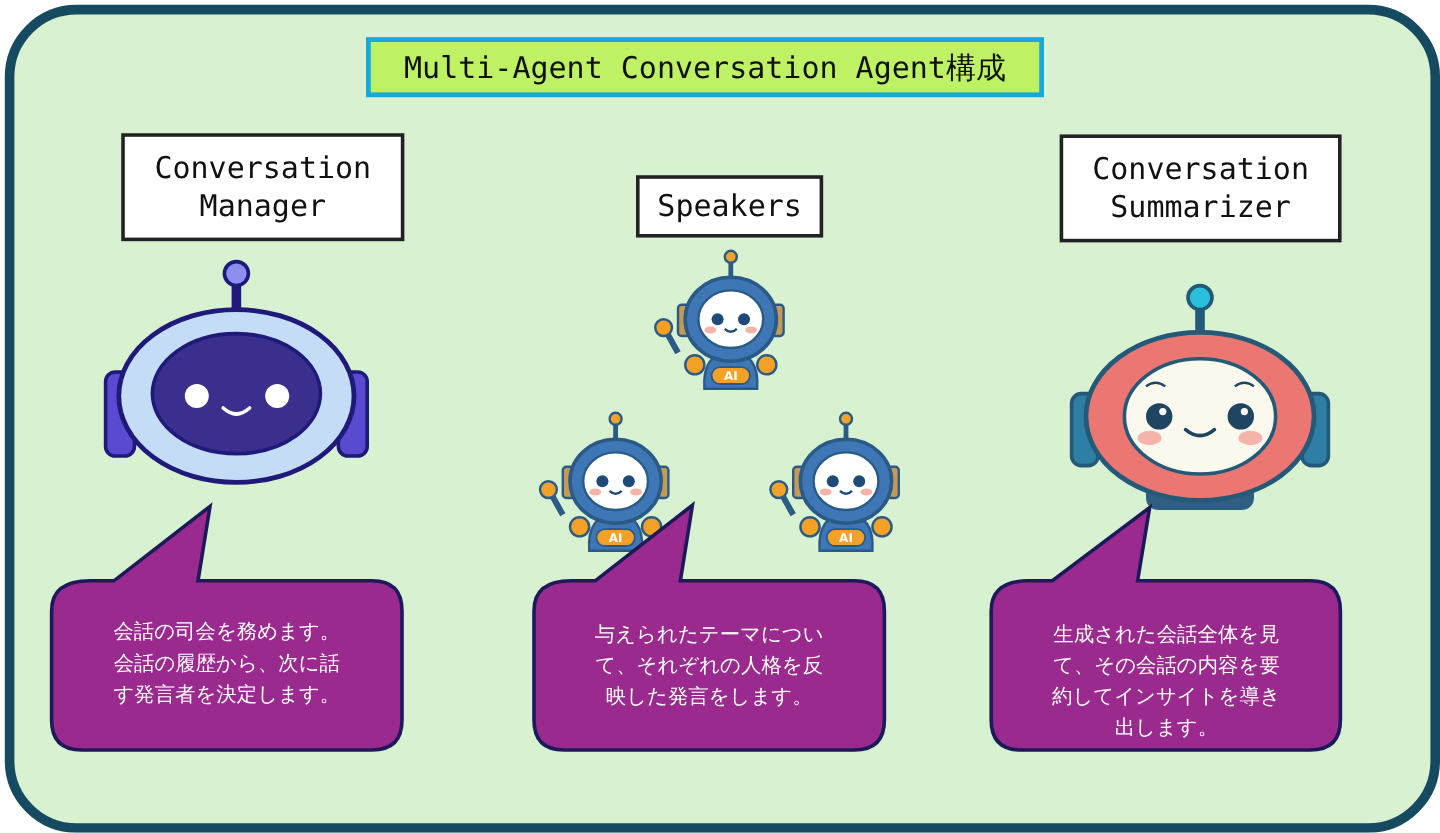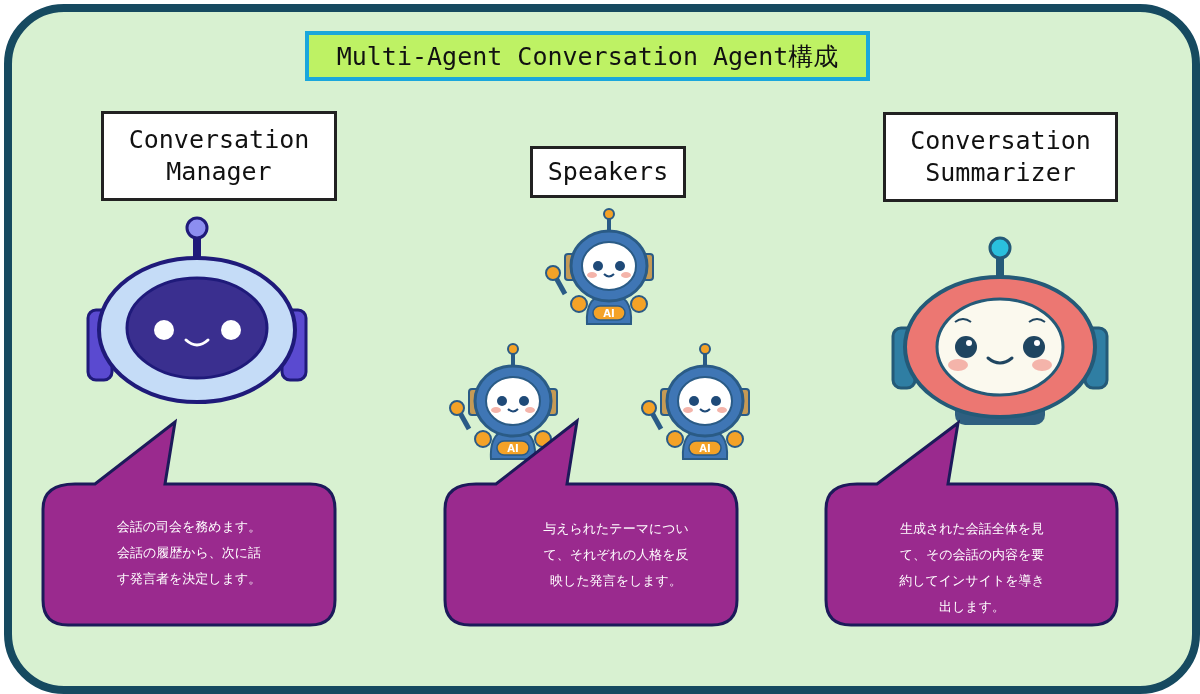--- a/index.html
+++ b/index.html
@@ -2,21 +2,21 @@
 <html><head>
 <meta charset="utf-8">
 <style>
   html, body { margin:0; padding:0; }
   body { width:1200px; height:694px; background:#ffffff; position:relative; overflow:hidden; font-family:"DejaVu Sans", sans-serif; }
   .frame { position:absolute; left:4px; top:4px; width:1180px; height:674px; background:#d8f1d1; border:8px solid #164a60; border-radius:60px; }
   .title-box { position:absolute; left:305px; top:31px; width:565px; height:50px; background:#bef264; border:4px solid #1aa7dc; box-sizing:border-box; display:flex; align-items:center; justify-content:center; }
   .title-box span { font-family:"DejaVu Sans Mono", monospace; font-size:25px; color:#111; letter-spacing:0px; }
   .label-box { position:absolute; background:#fff; border:3px solid #222; box-sizing:border-box; display:flex; align-items:center; justify-content:center; text-align:center; }
   .label-box span { font-family:"DejaVu Sans Mono", monospace; font-size:25px; color:#111; line-height:1.3; white-space:pre-line; }
-  .bubble-text { position:absolute; color:#fff; font-size:13px; line-height:26px; text-align:center; white-space:pre-line; }
+  .bubble-text { position:absolute; color:#fff; font-size:17px; line-height:26px; text-align:center; white-space:pre-line; }
   svg { position:absolute; overflow:visible; }
 </style>
 </head>
 <body>
 
 <div class="frame"></div>
 
 <div class="title-box">
   <span>Multi-Agent Conversation Agent構成</span>
 </div>
@@ -94,19 +94,19 @@
 
 <svg style="left:0;top:0;" width="1200" height="694">
   <path d="M75 484 L95 484 L175 422 L165 484 L310 484 Q335 484 335 509 L335 600 Q335 625 310 625 L68 625 Q43 625 43 600 L43 509 Q43 484 75 484 Z" fill="#9a2a8e" stroke="#1c1a5a" stroke-width="3"></path>
   <path d="M476 484 L496 484 L577 421 L567 484 L712 484 Q737 484 737 509 L737 600 Q737 625 712 625 L470 625 Q445 625 445 600 L445 509 Q445 484 476 484 Z" fill="#9a2a8e" stroke="#1c1a5a" stroke-width="3"></path>
   <path d="M857 484 L877 484 L958 423 L948 484 L1092 484 Q1117 484 1117 509 L1117 600 Q1117 625 1092 625 L851 625 Q826 625 826 600 L826 509 Q826 484 857 484 Z" fill="#9a2a8e" stroke="#1c1a5a" stroke-width="3"></path>
 </svg>
 
 <div class="bubble-text" style="left:48px;top:514px;width:282px;">会話の司会を務めます。
 会話の履歴から、次に話
 す発言者を決定します。</div>
-<div class="bubble-text" style="left:475px;top:516px;width:282px;">与えられたテーマについ
+<div class="bubble-text" style="left:450px;top:516px;width:282px;">与えられたテーマについ
 て、それぞれの人格を反
 映した発言をします。</div>
 <div class="bubble-text" style="left:831px;top:516px;width:282px;">生成された会話全体を見
 て、その会話の内容を要
 約してインサイトを導き
 出します。</div>
 
 </body></html>

